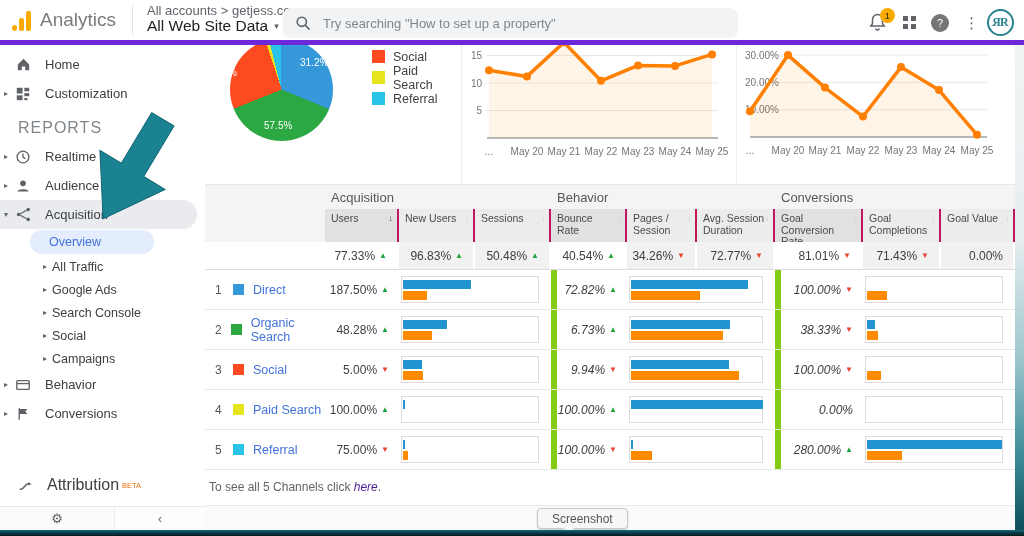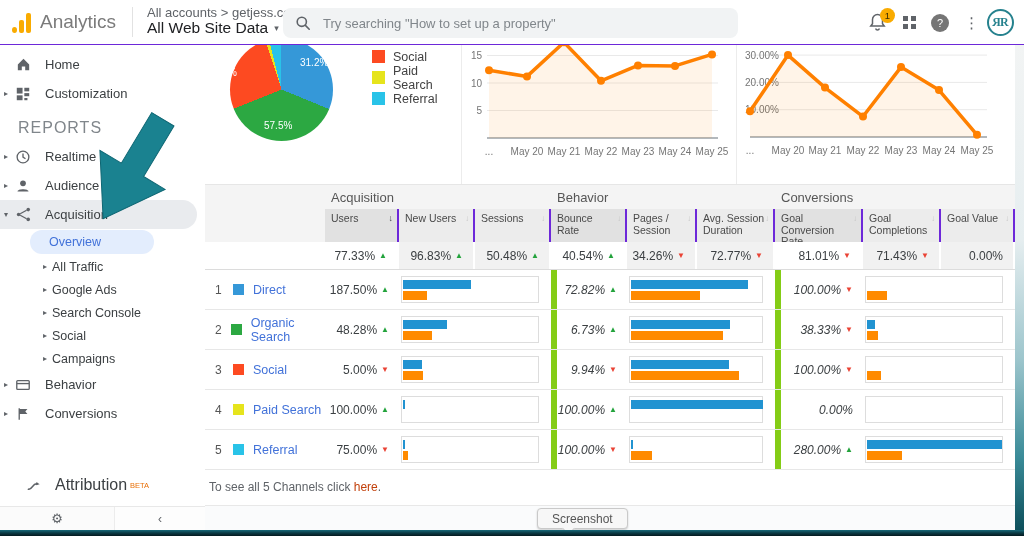--- a/index.html
+++ b/index.html
@@ -2,21 +2,21 @@
 <html><head>
 <meta charset="utf-8">
 <style>
   html,body{margin:0;padding:0;background:#fff;}
   *{box-sizing:border-box;}
   #screen{position:relative;width:1024px;height:536px;background:#fff;overflow:hidden;
           font-family:"Liberation Sans",sans-serif;color:#3c4043;}
 
   
   .topbar{position:absolute;top:0;left:0;right:0;height:45px;background:#fff;
-          border-bottom:1px solid #6d28d9;display:flex;align-items:center;z-index:20;}
+          border-bottom:5px solid #6d28d9;display:flex;align-items:center;z-index:20;}
   .logo-wrap{display:flex;align-items:center;margin-left:12px;}
   .logo-bars{display:flex;align-items:flex-end;gap:2px;height:21px;}
   .lb{background:#f9ab00;border-radius:2px;width:5px;}
   .lb.b1{height:6px;border-radius:50%;}
   .lb.b2{height:13px;}
   .lb.b3{height:20px;}
   .product-name{font-size:19px;color:#7b7b7b;margin-left:9px;}
   .tb-divider{width:1px;height:30px;background:#e2e2e2;margin:0 14px 0 16px;}
   .crumb{font-size:13px;color:#5f6368;line-height:12px;}
   .prop-name{font-size:15.5px;color:#202124;line-height:18px;display:flex;align-items:center;gap:6px;cursor:pointer;}
@@ -45,21 +45,21 @@
   .sidebar{position:absolute;top:45px;left:0;width:205px;bottom:6px;background:#fff;z-index:5;padding-top:5px;}
   .side-item{display:flex;align-items:center;height:29px;font-size:13px;color:#3c4043;cursor:pointer;}
   .caret{width:12px;padding-left:4px;font-size:8px;color:#5f6368;flex:0 0 auto;}
   .s-icon{width:18px;height:18px;margin:0 13px 0 2px;display:flex;align-items:center;justify-content:center;flex:0 0 auto;}
   .section-label{padding:11px 0 5px 18px;font-size:16px;color:#80868b;letter-spacing:1px;}
   .pill-active{background:#e9ebee;border-radius:0 16px 16px 0;width:197px;}
   .overview-pill{height:24px;margin:1px 0 1px 30px;width:124px;background:#e3edfd;border-radius:12px;
                  color:#4272d9;display:flex;align-items:center;padding-left:19px;font-size:12.5px;cursor:pointer;}
   .sub-item{display:flex;align-items:center;height:23px;padding-left:43px;font-size:12.5px;color:#3c4043;cursor:pointer;}
   .sub-item .caret2{font-size:8px;color:#5f6368;margin-right:5px;}
-  .attribution{position:absolute;bottom:32px;left:8px;height:26px;display:flex;align-items:center;width:100%;cursor:pointer;}
+  .attribution{position:absolute;bottom:32px;left:0;height:26px;display:flex;align-items:center;width:100%;cursor:pointer;}
   .attribution .s-icon{margin-left:16px;}
   .beta{color:#e8710a;font-size:7.5px;vertical-align:super;margin-left:3px;}
   .side-bottom{position:absolute;bottom:0;left:0;height:24px;width:205px;background:#fbfbfb;
                border-top:1px solid #e8e8e8;display:flex;}
   .side-bottom .gear-cell{width:115px;display:flex;align-items:center;justify-content:center;
                border-right:1px solid #ececec;font-size:13px;color:#5f6368;cursor:pointer;}
   .side-bottom .collapse-cell{flex:1;display:flex;align-items:center;justify-content:center;
                font-size:12px;color:#5f6368;cursor:pointer;background:#fdfdfd;}
 
   .teal-arrow{position:absolute;left:94px;top:110px;width:78px;height:118px;z-index:15;
@@ -77,21 +77,21 @@
   .line-card{position:relative;border-right:1px solid #ececec;overflow:hidden;}
   #mid-chart{width:275px;}
   #right-chart{width:277px;border-right:none;}
   svg text.tick{font-size:10px;fill:#757575;font-family:"Liberation Sans",sans-serif;}
 
   
   .tgroup-row{display:grid;grid-template-columns:120px 226px 224px 240px;height:24px;background:#f4f4f4;
               align-items:center;font-size:13px;color:#565656;}
   .tgroup-row div{padding-left:6px;}
   #col-heads{display:grid;height:33px;background:#f4f4f4;}
-  .hcell{background:#ececec;border-right:2px solid #6d28d9;font-size:10.5px;line-height:11.5px;color:#4a4a4a;
+  .hcell{background:#ececec;border-right:2px solid #be185d;font-size:10.5px;line-height:11.5px;color:#4a4a4a;
          padding:4px 4px 2px 6px;display:flex;justify-content:space-between;overflow:hidden;cursor:pointer;}
   .hcell.primary{background:#e1e1e1;}
   .hcell.labelcol{background:#f4f4f4;border-right:none;cursor:default;}
   .sort-d{color:#3c4043;font-size:9px;flex:0 0 auto;}
   .sort-l{color:#c6c6c6;font-size:8px;flex:0 0 auto;}
   #summary-row{display:grid;height:28px;border-bottom:1px solid #dcdcdc;background:#fff;}
   .scell{background:#f1f1f1;border-right:2px solid #fff;display:flex;align-items:center;justify-content:flex-end;
          padding-right:10px;font-size:12px;color:#3c4043;}
   .scell.hl{background:#fff;}
   .scell.labelc{background:#fff;border-right:none;}
@@ -104,21 +104,21 @@
   .dpct.bl{border-left:6px solid #84cc16;font-style:italic;}
   .dbar{grid-column:span 2;position:relative;}
   .bar-frame{position:absolute;left:2px;right:12px;top:6px;height:27px;border:1px solid #ddd;background:#fff;}
   .bar{position:absolute;left:1px;height:9px;}
   .bar.top{top:3px;}
   .bar.bot{top:14px;}
   .arr{font-size:8px;margin-left:4px;}
   .arr.up{color:#23a33c;}
   .arr.down{color:#ea4335;}
   .footnote{margin:10px 0 0 4px;font-size:12px;color:#5f6368;}
-  .footnote a{color:#c2410c;text-decoration:none;cursor:pointer;}
+  .footnote a{color:#4c1d95;text-decoration:none;cursor:pointer;font-style:italic;}
 
   .bottom-bar{position:absolute;left:0;right:0;bottom:0;height:25px;background:#fafbfc;border-top:1px solid #e8e8e8;}
   .shot-btn{position:absolute;left:332px;top:2px;height:21px;padding:0 14px;background:#f7f7f7;
             border:1px solid #c9c9c9;border-radius:4px;font-size:12px;color:#555;display:flex;align-items:center;
             box-shadow:0 1px 2px rgba(0,0,0,.18);cursor:pointer;}
   .shot-btn:after{content:"";position:absolute;left:26px;bottom:-5px;width:8px;height:8px;background:#f7f7f7;
             border-right:1px solid #c9c9c9;border-bottom:1px solid #c9c9c9;transform:rotate(45deg);}
   .report-note{position:absolute;right:8px;top:6px;font-size:10px;color:#80868b;}
   .report-note a{color:#4272d9;text-decoration:none;cursor:pointer;}
 

